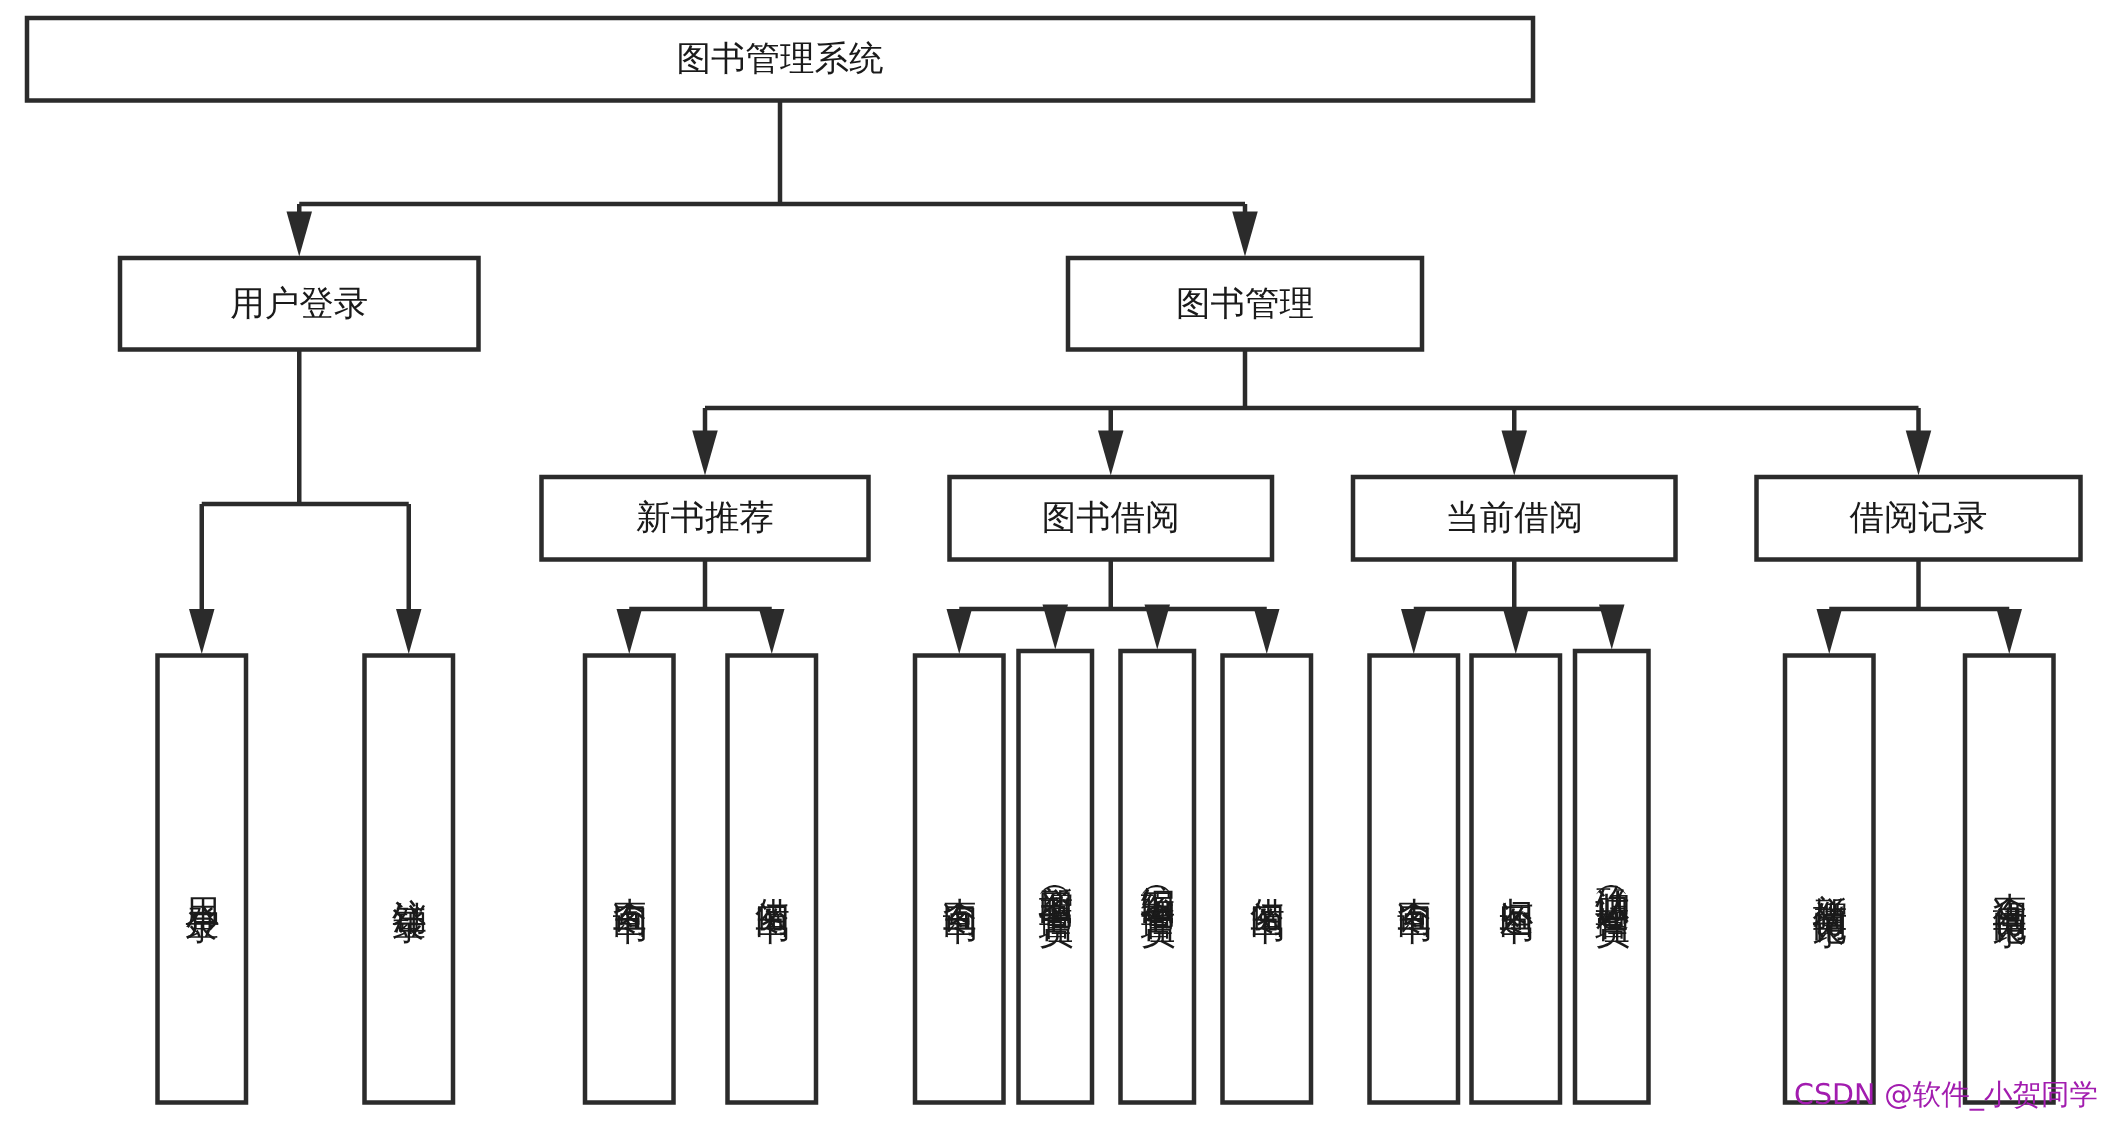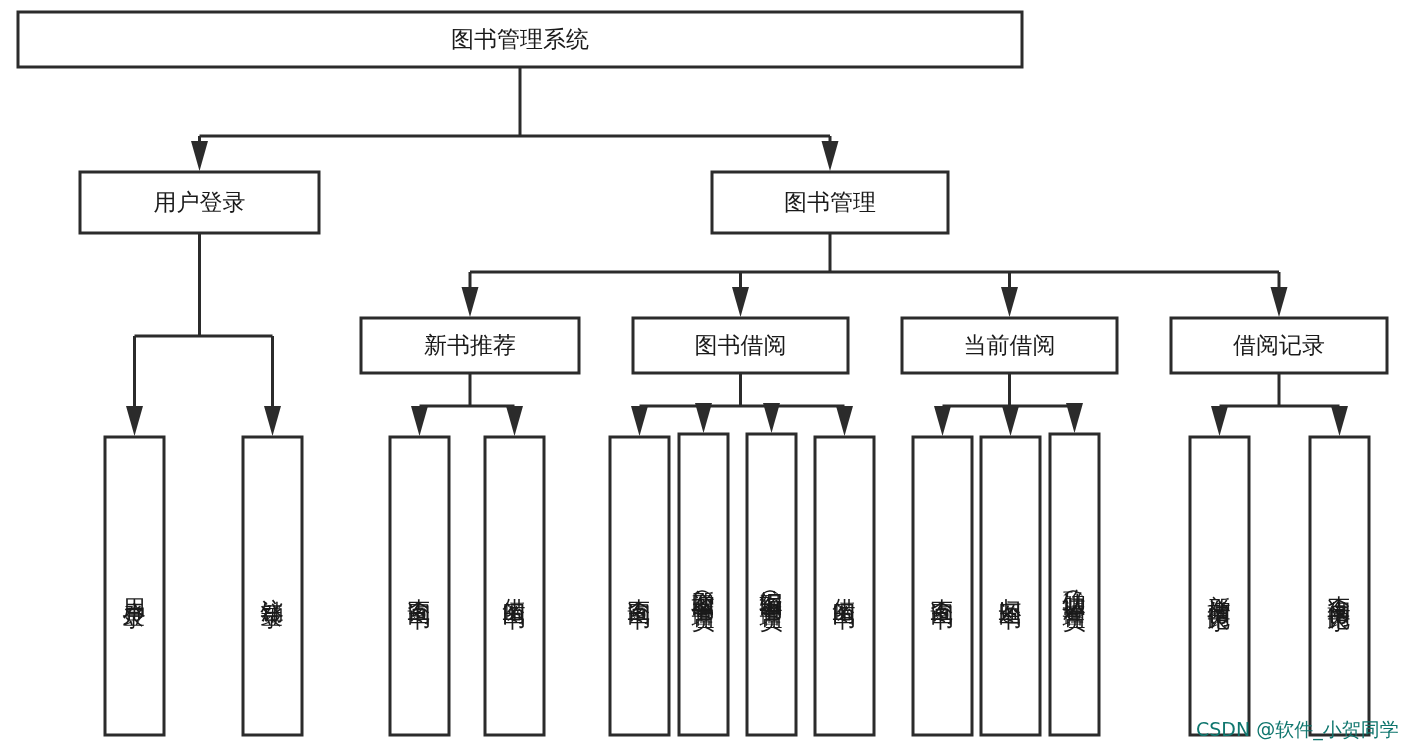--- a/index.html
+++ b/index.html
@@ -59,21 +59,21 @@
     color: #1a1a1a;
     letter-spacing: 3px;
     text-align: center;
     white-space: nowrap;
     pointer-events: none;
   }
   .watermark {
     position: absolute;
     font-family: "DejaVu Sans", "Liberation Sans", sans-serif;
     font-size: 19px;
-    color: #0f766e;
+    color: #a21caf;
     white-space: nowrap;
   }
 </style>
 </head>
 <body>
 
 <div id="diagram-root">
   <svg id="tree-svg" viewBox="0 0 1405 747" xmlns="http://www.w3.org/2000/svg">
     <g id="edges-layer">
         <g>

